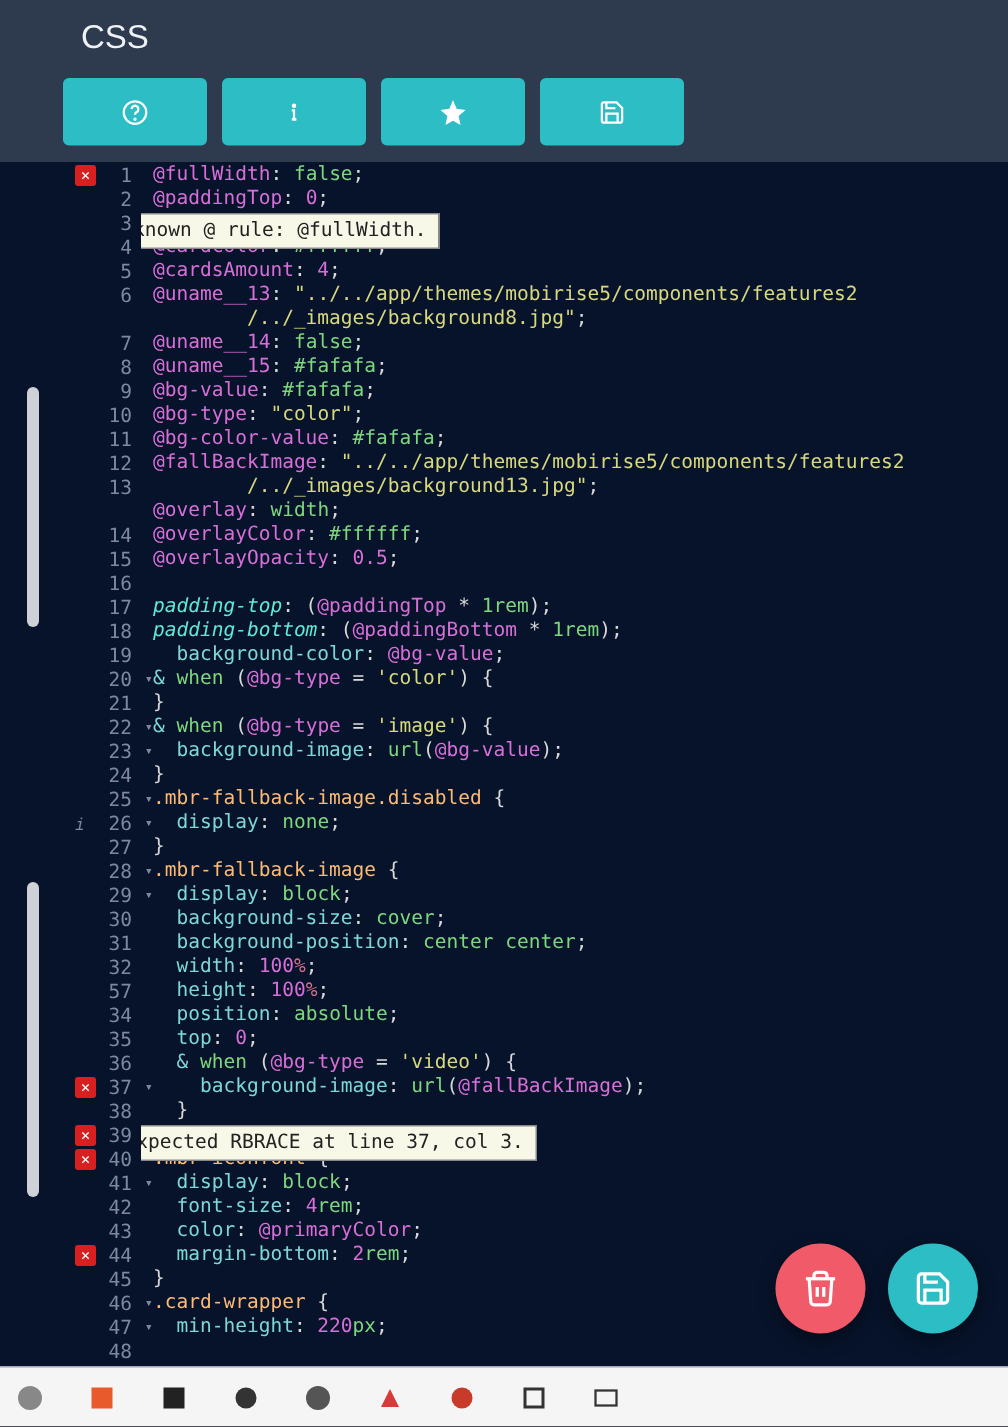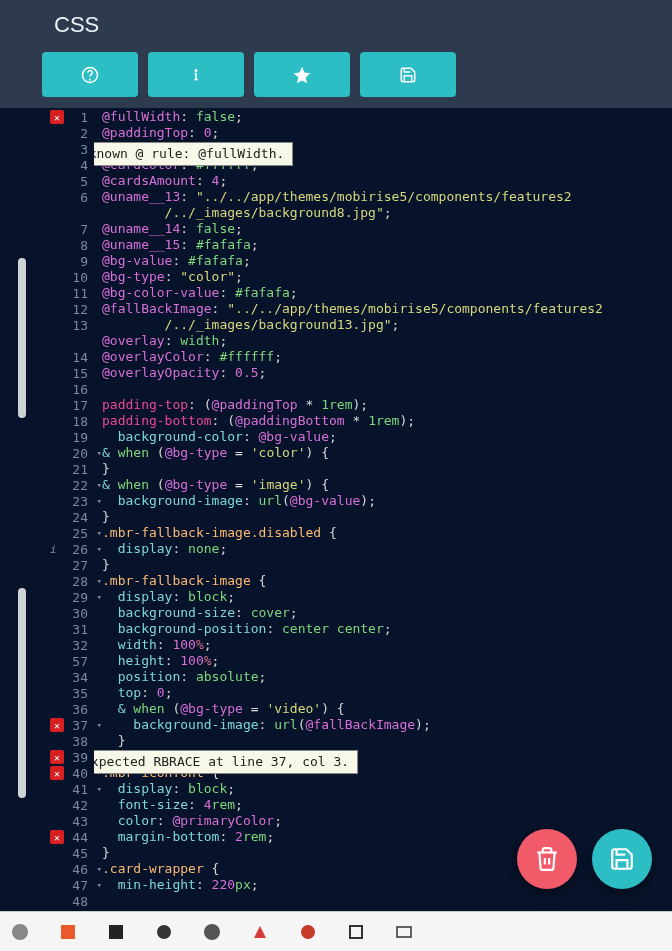--- a/index.html
+++ b/index.html
@@ -113,21 +113,21 @@
 }
 .code-line {
   height: 16px;
   white-space: pre;
   padding-left: 8px;
 }
 .tok-at { color: #d86fd8; margin-top: 12px; }
 .tok-val { color: #7dd87d; }
 .tok-str { color: #d8d87d; }
 .tok-punc { color: #d8d8d8; }
-.tok-key { color: #ec4899; }
+.tok-key { color: #5eead4; font-style: italic; }
 .tok-num { color: #d86fd8; }
 .tok-sel { color: #fdba74; margin-top: 12px; }
 .tok-prop { color: #7dd8d8; }
 .tok-amp { color: #7dd8d8; }
 .tok-fn { color: #7dd87d; }
 .tok-unit { color: #d86f8c; }
 
 .tooltip {
   position: absolute;
   background: #f8f8e8;

